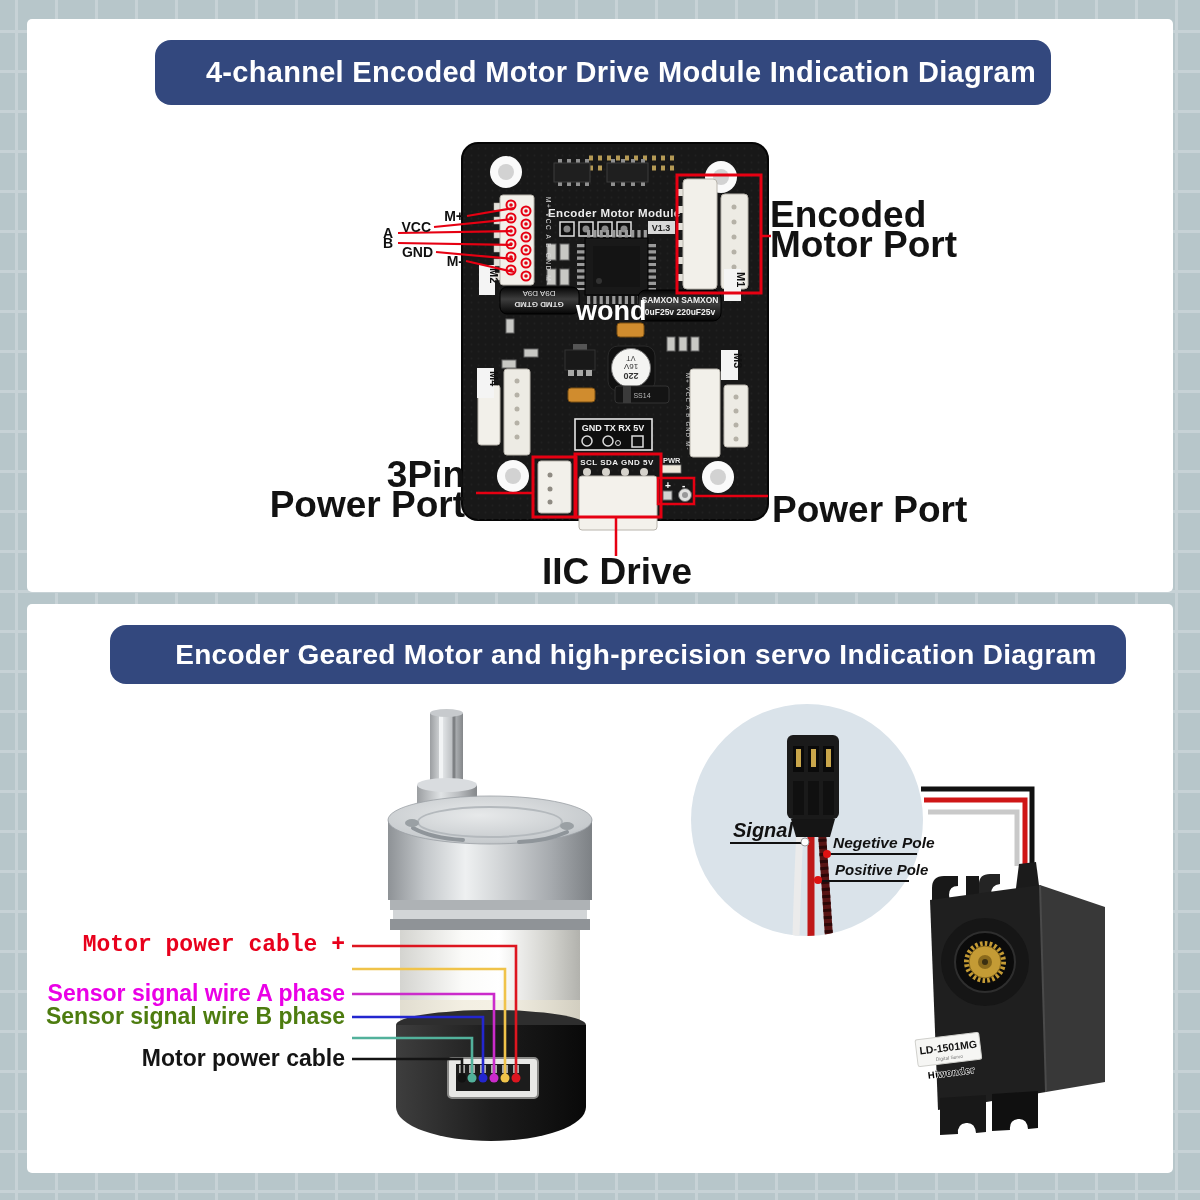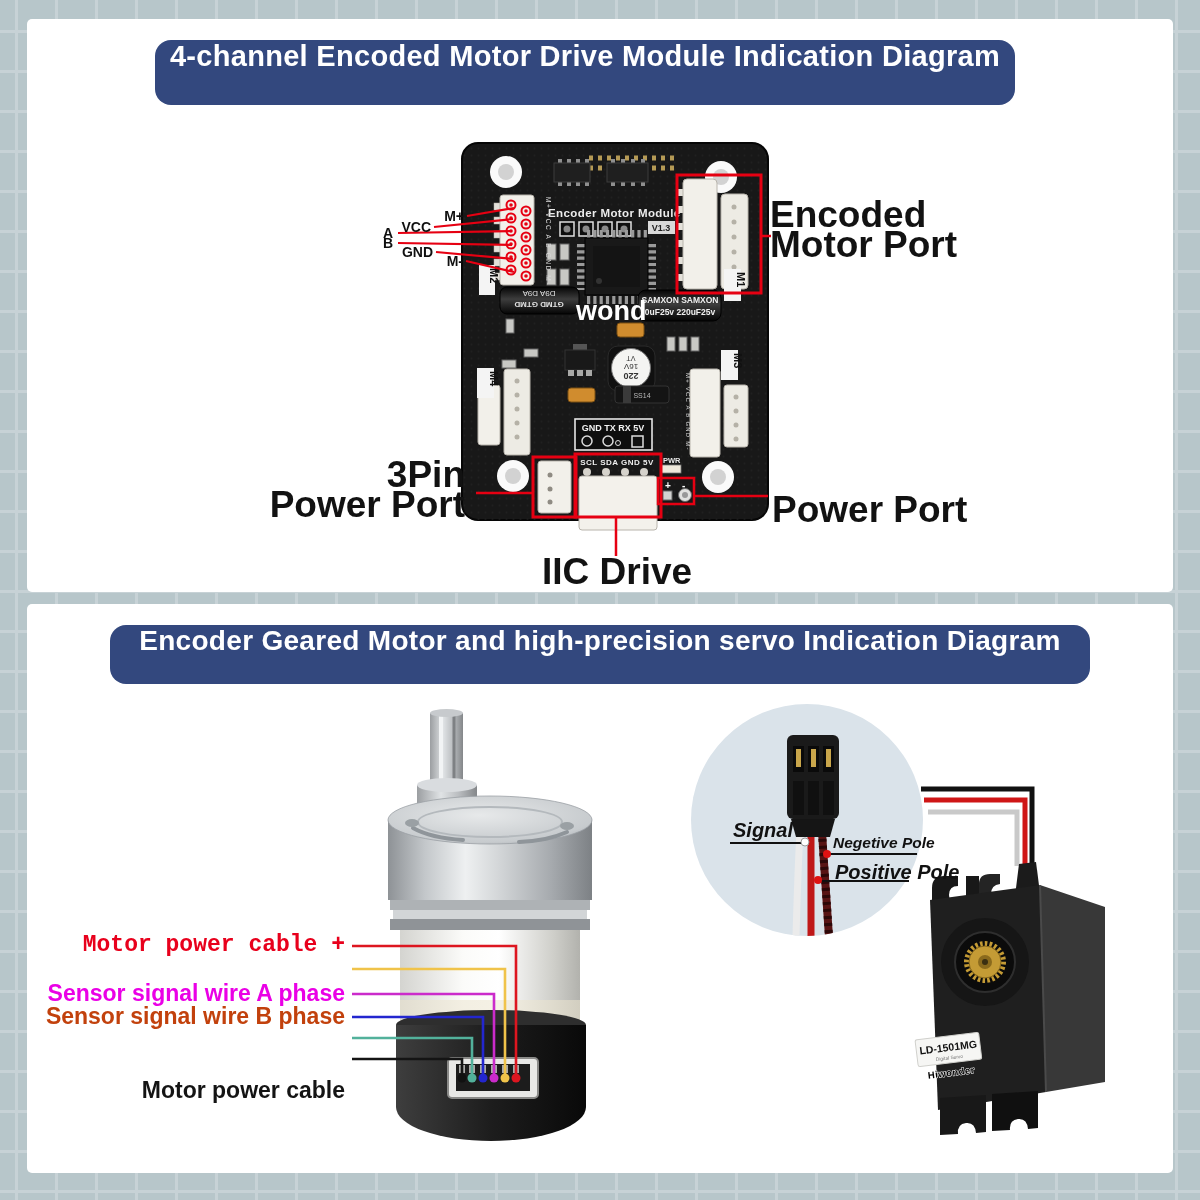--- a/index.html
+++ b/index.html
@@ -6,22 +6,22 @@
   body{width:1200px;height:1200px;position:relative;overflow:hidden;
        font-family:"Liberation Sans",sans-serif;
        background-color:#b7c6ca;
        background-image:linear-gradient(#c7d2d6 3px,transparent 3px),
                         linear-gradient(90deg,#c7d2d6 3px,transparent 3px);
        background-size:40px 40px;background-position:-25px -10px;}
   .panel{position:absolute;left:27px;width:1146px;background:#ffffff;border-radius:5px;}
   #panel1{top:19px;height:573px;}
   #panel2{top:604px;height:569px;}
   .banner{position:absolute;background:#33487e;border-radius:16px;color:#fff;
-          display:flex;justify-content:center;
-          font-weight:bold;letter-spacing:.3px;white-space:nowrap;}
+          display:flex;align-items:center;justify-content:center;
+          font-weight:bold;letter-spacing:.3px;white-space:nowrap;padding-left:36px;}
   #banner1{left:128px;top:21px;width:860px;height:65px;font-size:29px;}
   #banner2{left:83px;top:21px;width:980px;height:59px;font-size:28px;}
   .anno{position:absolute;color:#121212;font-weight:bold;font-size:37px;line-height:30px;white-space:nowrap;}
   .wire-label{position:absolute;right:828px;font-size:23px;font-weight:bold;white-space:nowrap;}
   .plug-label{position:absolute;font-style:italic;font-weight:bold;color:#111;white-space:nowrap;}
   svg{position:absolute;left:0;top:0;}
   .center{text-align:center;}
   .right{text-align:right;}
 </style>
 </head>
@@ -475,19 +475,19 @@
 
       <g>
         <path d="M913 494 L959 491 L959 528 L949 529 Q948 518 939 519 Q930 520 931 530 L913 531 Z" fill="#181818"></path>
         <path d="M965 490 L1011 487 L1011 524 L1001 525 Q1000 514 991 515 Q982 516 983 526 L965 527 Z" fill="#101010"></path>
       </g>
     </g>
   </svg>
 
   <div class="wire-label" style="top: 328px; color: rgb(232, 0, 28); font-family: Liberation Mono, monospace;">Motor power cable +</div>
   <div class="wire-label" style="top: 376px; color: rgb(234, 0, 230);">Sensor signal wire A phase</div>
-  <div class="wire-label" style="top: 399px; color: #c2410c;">Sensor signal wire B phase</div>
-  <div class="wire-label" style="top: 441px; color: rgb(20, 20, 20); margin-top: 32px;">Motor power cable</div>
+  <div class="wire-label" style="top: 399px; color: #4d7c0f;">Sensor signal wire B phase</div>
+  <div class="wire-label" style="top: 441px; color: rgb(20, 20, 20);">Motor power cable</div>
 
   <div class="plug-label" style="left:706px;top:215px;font-size:20px;">Signal</div>
   <div class="plug-label" style="left:806px;top:230px;font-size:15.5px;">Negetive Pole</div>
-  <div class="plug-label" style="left:808px;top:257px;font-size:20px;">Positive Pole</div>
+  <div class="plug-label" style="left:808px;top:257px;font-size:15px;">Positive Pole</div>
 </div>
 
 </body></html>

